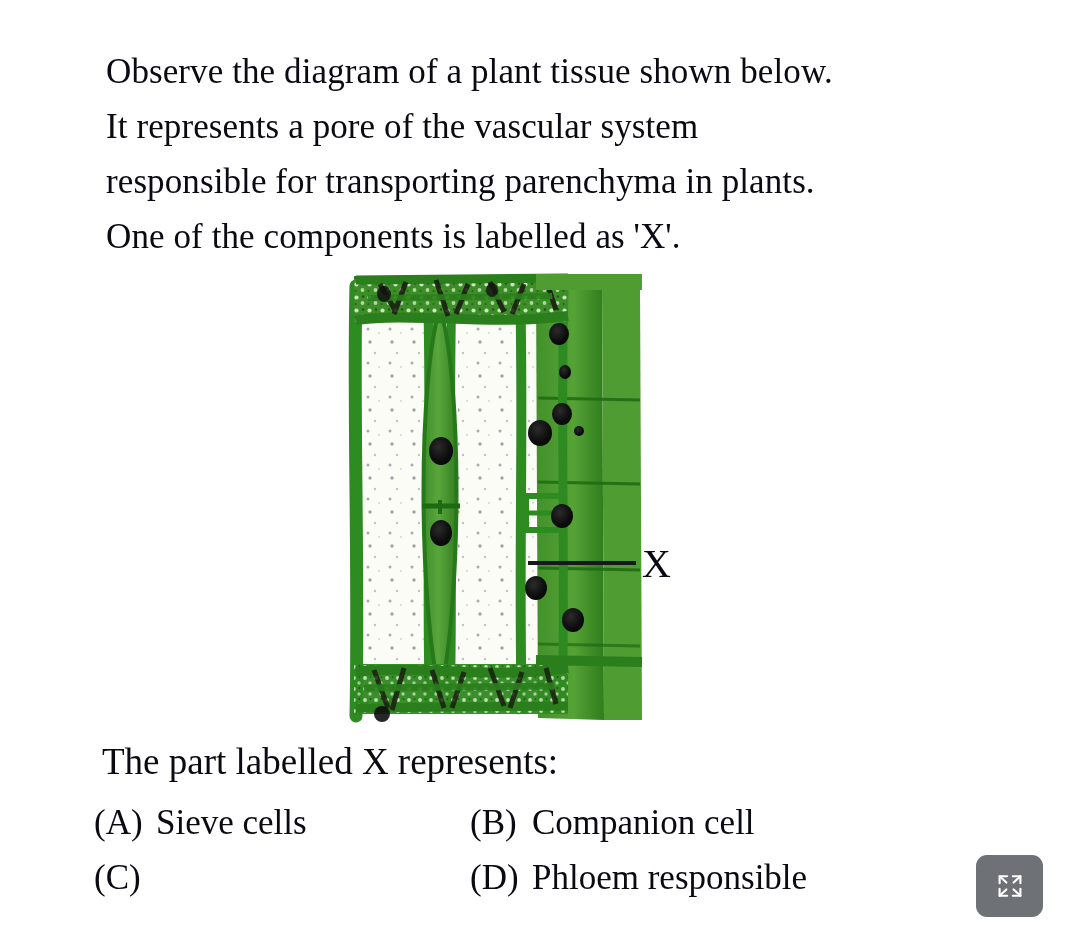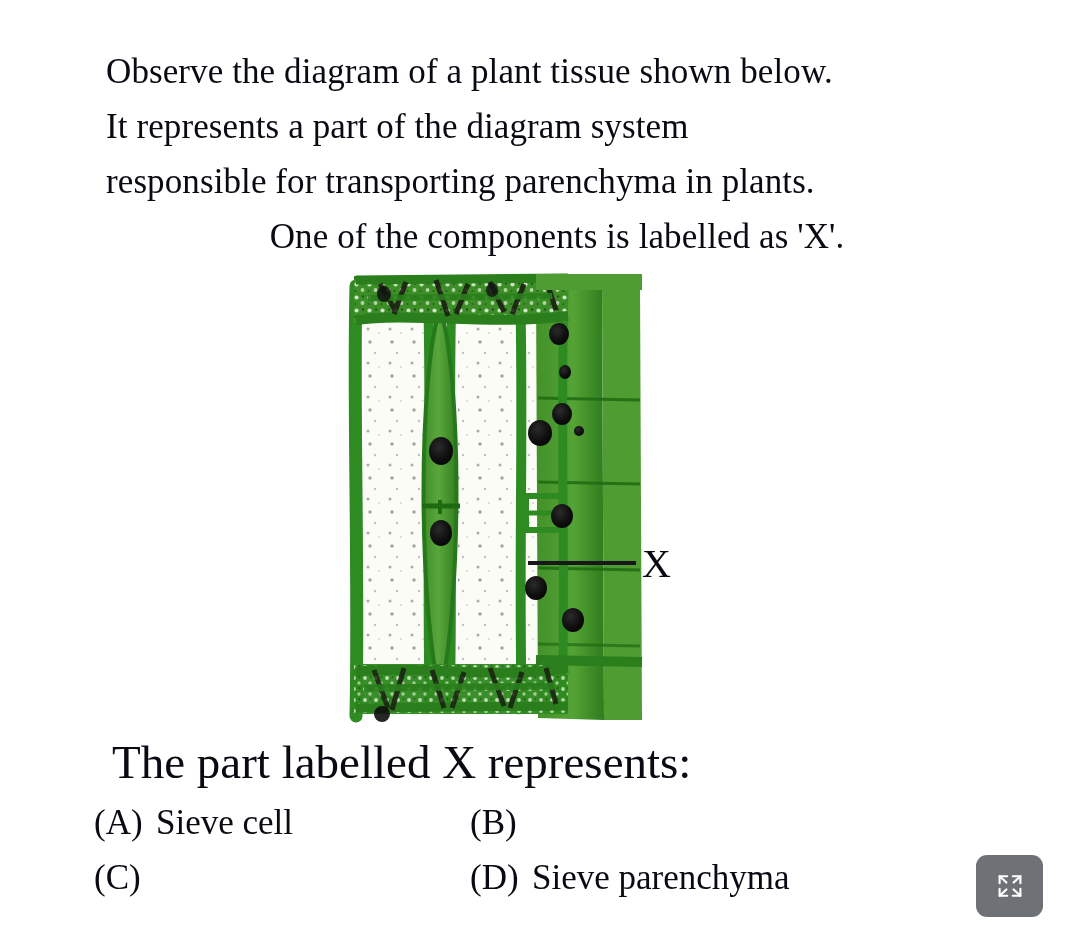--- a/index.html
+++ b/index.html
@@ -23,41 +23,41 @@
     left: 106px;
     top: 44px;
     width: 902px;
     font-size: 35px;
     line-height: 55px;
     text-align: justify;
     text-justify: inter-word;
     letter-spacing: 0.1px;
   }
   #question-passage .lastline {
-    text-align: center;
+    text-align: left;
   }
 
   
   #figure-wrap {
     position: absolute;
     left: 340px;
     top: 268px;
     width: 340px;
     height: 462px;
   }
   #phloem-figure {
     display: block;
   }
 
   
   #answer-stem {
     position: absolute;
-    left: 112px;
+    left: 102px;
     top: 740px;
-    font-size: 47px;
+    font-size: 37px;
     line-height: 44px;
     text-align: right;
   }
 
   
   #options-grid {
     position: absolute;
     left: 94px;
     top: 795px;
     width: 860px;
@@ -99,21 +99,21 @@
     align-items: center;
     justify-content: center;
   }
   #expand-button svg { display: block; }
 </style>
 </head>
 <body>
 
 <div id="question-passage">
   <div>Observe the diagram of a plant tissue shown below.</div>
-  <div>It represents a part of the diagram system</div>
+  <div>It represents a pore of the vascular system</div>
   <div>responsible for transporting parenchyma in plants.</div>
   <div class="lastline">One of the components is labelled as 'X'.</div>
 </div>
 
 <div id="figure-wrap">
   <svg id="phloem-figure" width="340" height="462" viewBox="0 0 340 462">
     <defs>
 
       <pattern id="lumenSpeckle" x="0" y="0" width="22" height="34" patternUnits="userSpaceOnUse">
         <rect width="22" height="34" fill="#fcfcf7"></rect>
@@ -240,33 +240,34 @@
     <text x="302" y="309" font-family="Liberation Serif, DejaVu Serif, serif" font-size="40" fill="#0a0a12">X</text>
   </svg>
 </div>
 
 <div id="answer-stem">The part labelled X represents:</div>
 
 <div id="options-grid">
   <div class="option-row">
     <div class="option-cell col-left">
       <span class="option-key">(A)</span>
-      <span class="option-text">Sieve cell</span>
+      <span class="option-text">Sieve cells</span>
     </div>
     <div class="option-cell col-right">
       <span class="option-key">(B)</span>
+      <span class="option-text">Companion cell</span>
     </div>
   </div>
   <div class="option-row">
     <div class="option-cell col-left">
       <span class="option-key">(C)</span>
     </div>
     <div class="option-cell col-right">
       <span class="option-key">(D)</span>
-      <span class="option-text">Sieve parenchyma</span>
+      <span class="option-text">Phloem responsible</span>
     </div>
   </div>
 </div>
 
 <button id="expand-button" aria-label="Expand">
   <span>
     <svg width="30" height="28" viewBox="0 0 30 28" fill="none" stroke="#ffffff" stroke-width="2.1" stroke-linecap="round" stroke-linejoin="round">
 
       <path d="M12.2 4.2 L4.6 4.2 L4.6 11.2"></path>
       <path d="M4.6 4.2 L11.4 10.6"></path>

